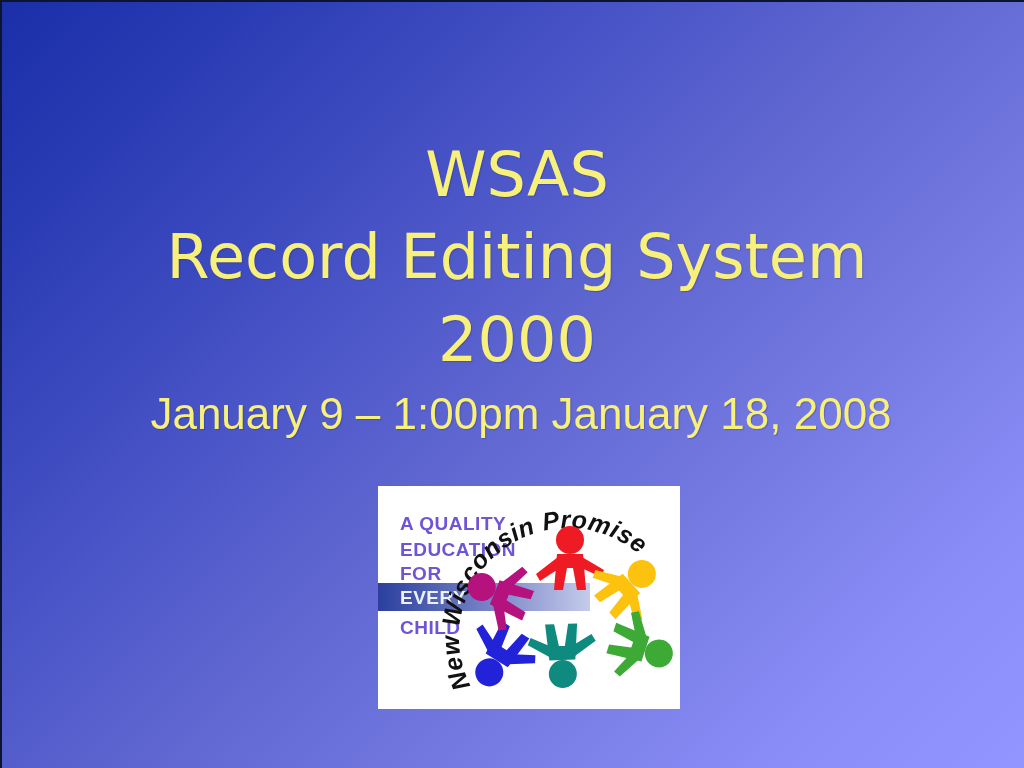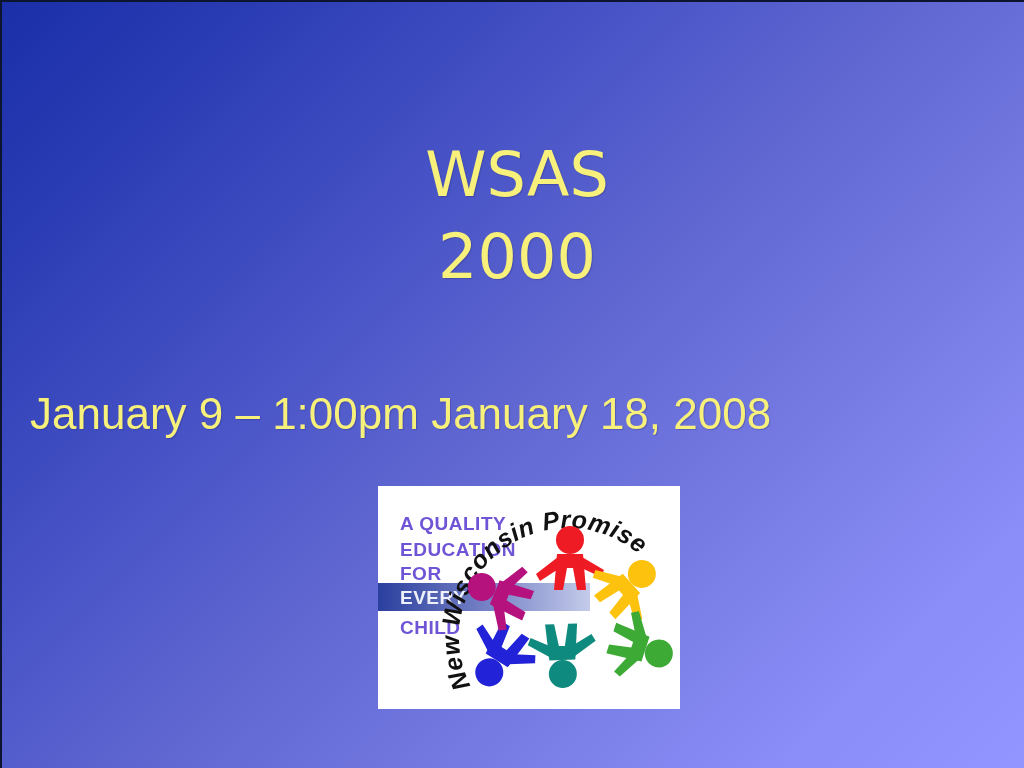--- a/index.html
+++ b/index.html
@@ -46,21 +46,21 @@
     text-shadow: 1px 1px 1px rgba(40,40,110,0.30);
   }
   .title-line { display: block; white-space: nowrap; }
 
   
   .subtitle {
     position: absolute;
     left: 0;
     right: 12px;
     top: 388px;
-    text-align: left;
+    text-align: center;
     color: #f7f07a;
     font-family: "Liberation Sans", sans-serif;
     font-weight: 400;
     font-size: 44px;
     line-height: 1.1;
     white-space: nowrap;
     text-shadow: 1px 1px 1px rgba(40,40,110,0.30);
     padding-left: 28px;
   }
 
@@ -99,20 +99,21 @@
     letter-spacing: 0.5px;
   }
 </style>
 </head>
 <body>
 
 <div class="slide">
 
   <div class="title-block">
     <span class="title-line">WSAS</span>
+    <span class="title-line">Record Editing System</span>
     <span class="title-line">2000</span>
   </div>
 
   <div class="subtitle">January 9 – 1:00pm January 18, 2008</div>
 
   <div class="logo-box">
     <svg class="logo-svg" viewBox="0 0 302 223" xmlns="http://www.w3.org/2000/svg">
 
       <defs>
 

